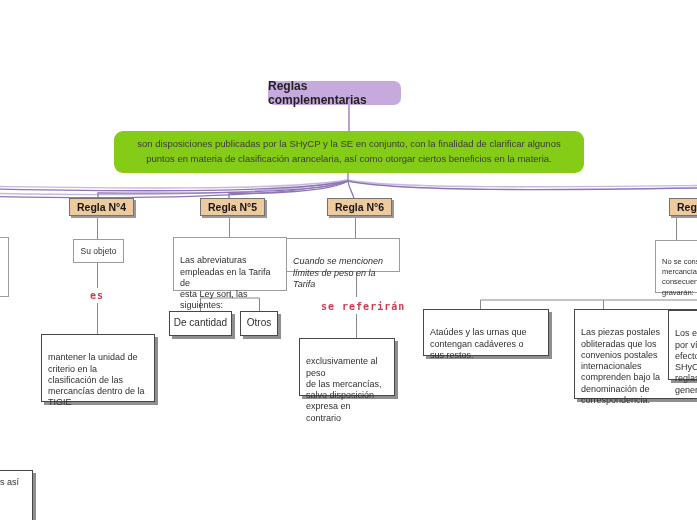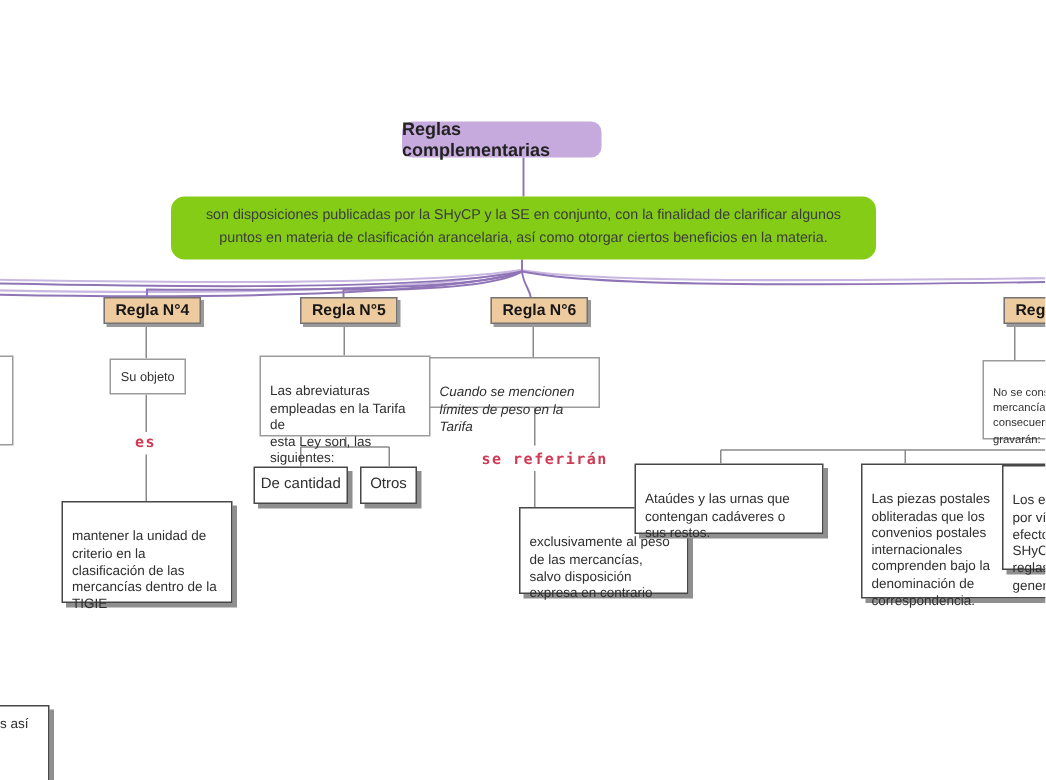--- a/index.html
+++ b/index.html
@@ -110,21 +110,21 @@
   </div>
 
   <div class="node rule-header" style="left:327px;top:198px;">
     <span>Regla N°6</span>
   </div>
   <div class="node plain-box" style="left:286px;top:238px;width:114px;height:34px;font-style:italic;">
     <span>Cuando se mencionen
 límites de peso en la Tarifa</span>
   </div>
   <span class="red-word" style="left:321px;top:301px;">se referirán</span>
-  <div class="node shadow-box" style="left:299px;top:338px;width:113px;height:58px;margin-left:47px;">
+  <div class="node shadow-box" style="left:299px;top:338px;width:96px;height:58px;">
     <span>exclusivamente al peso
 de las mercancías,
 salvo disposición
 expresa en contrario</span>
   </div>
 
   <div class="node rule-header" style="left:669px;top:198px;">
     <span>Regla N°7</span>
   </div>
   <div class="node plain-box tiny-text" style="left:655px;top:240px;width:112px;height:53px;">

